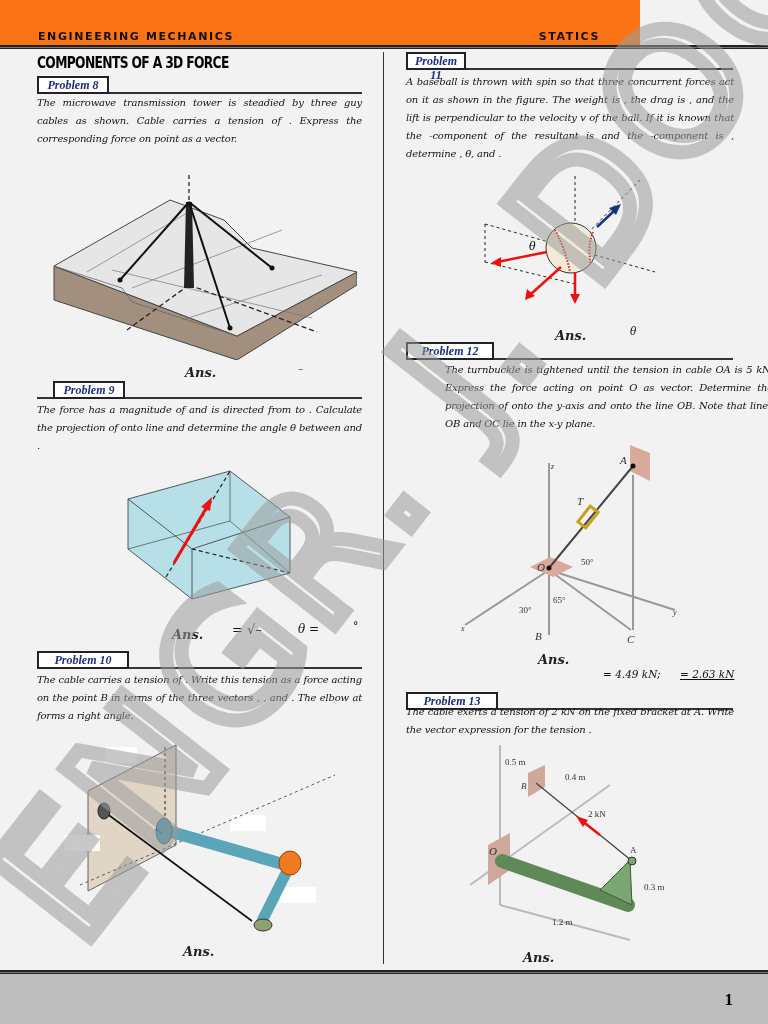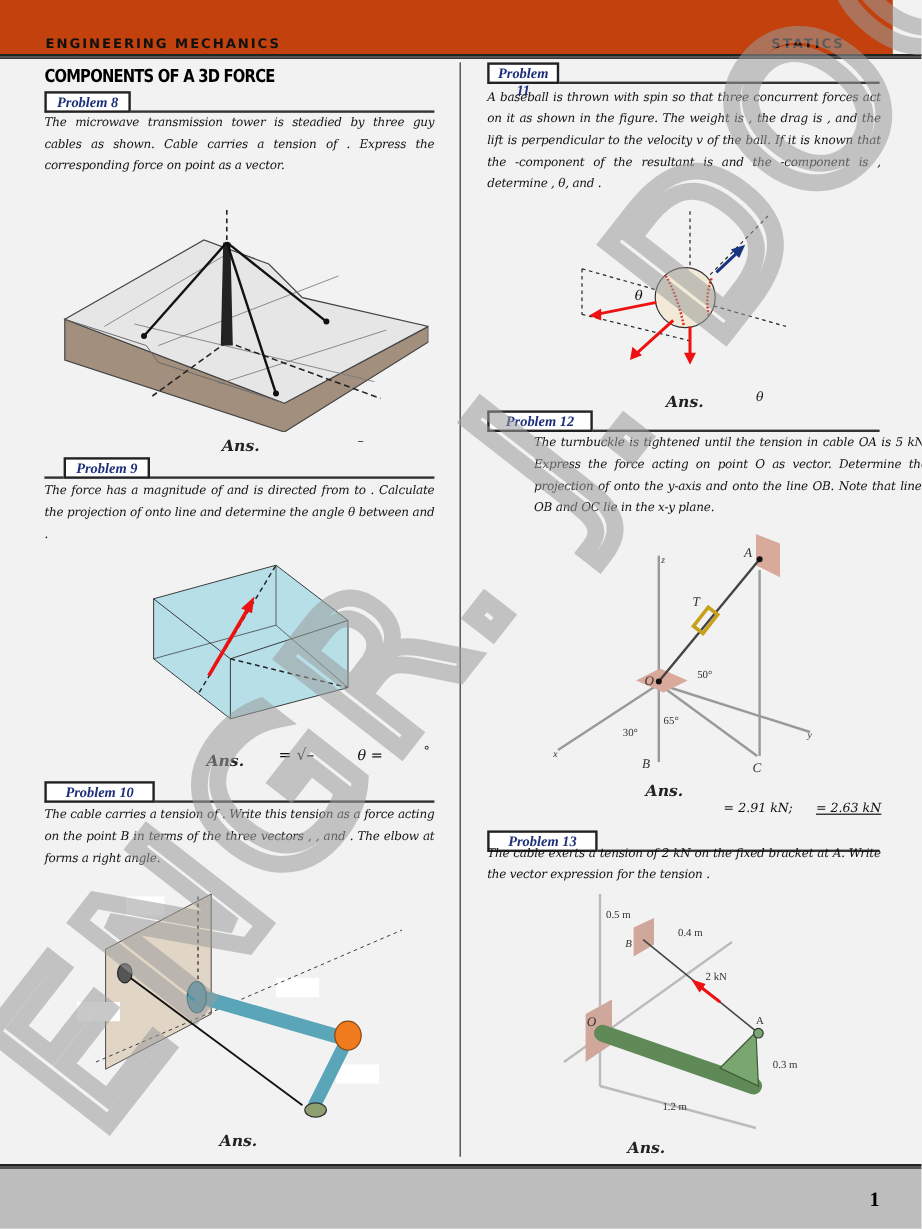--- a/index.html
+++ b/index.html
@@ -1,19 +1,19 @@
 <!DOCTYPE html>
 <html><head>
 <meta charset="utf-8">
 <style>
   * { box-sizing: border-box; margin: 0; padding: 0; }
   html, body { width: 768px; height: 1024px; overflow: hidden; background: #f2f2f2; }
   body { position: relative; font-family: "DejaVu Serif", serif; color: #111; }
 
-  .header-band { position: absolute; left: 0; top: 0; width: 744px; height: 45px; background: #c2410c; }
+  .header-band { position: absolute; left: 0; top: 0; width: 640px; height: 45px; background: #f97316; }
   .header-left, .header-right {
     position: absolute; top: 30px; font-family: "DejaVu Sans", sans-serif; font-weight: bold;
     font-size: 11px; letter-spacing: 1.6px; color: #111;
   }
   .header-left { left: 38px; }
   .header-right { right: 40px; padding-left: 36px; }
   .header-rule { position: absolute; left: 0; top: 45px; width: 768px; height: 4px; border-top: 2px solid #222; border-bottom: 1px solid #222; background: #777; }
 
   .col-divider { position: absolute; left: 383px; top: 52px; width: 1px; height: 912px; background: #333; }
 
@@ -207,21 +207,21 @@
       <text x="96" y="24" font-size="8">z</text>
       <text x="6" y="186" font-size="8">x</text>
       <text x="218" y="170" font-size="8">y</text>
       <text x="126" y="120" font-size="9" font-style="normal">50°</text>
       <text x="98" y="158" font-size="9" font-style="normal">65°</text>
       <text x="64" y="168" font-size="9" font-style="normal">30°</text>
     </g>
   </svg>
 </div>
 <span class="ans" style="left:538px; top:652px;">Ans.</span>
-<span class="ans-extra" style="left:603px; top:668px;">= 2.91 kN;</span>
+<span class="ans-extra" style="left:603px; top:668px;">= 4.49 kN;</span>
 <span class="ans-extra" style="left:680px; top:668px;text-decoration:underline;">= 2.63 kN</span>
 
 <div class="prob-head" style="left:406px; top:692px; width:327px;">
   <div class="rule"></div>
   <div class="prob-label" style="width:92px;">Problem 13</div>
 </div>
 <div class="prob-text" style="left:406px; top:703px; width:328px;">The cable exerts a tension of 2 kN on the fixed bracket at A. Write the vector expression for the tension   .</div>
 
 <div class="figure" style="left:460px; top:745px; width:240px; height:200px;">
   <svg width="240" height="200" viewBox="0 0 240 200">

